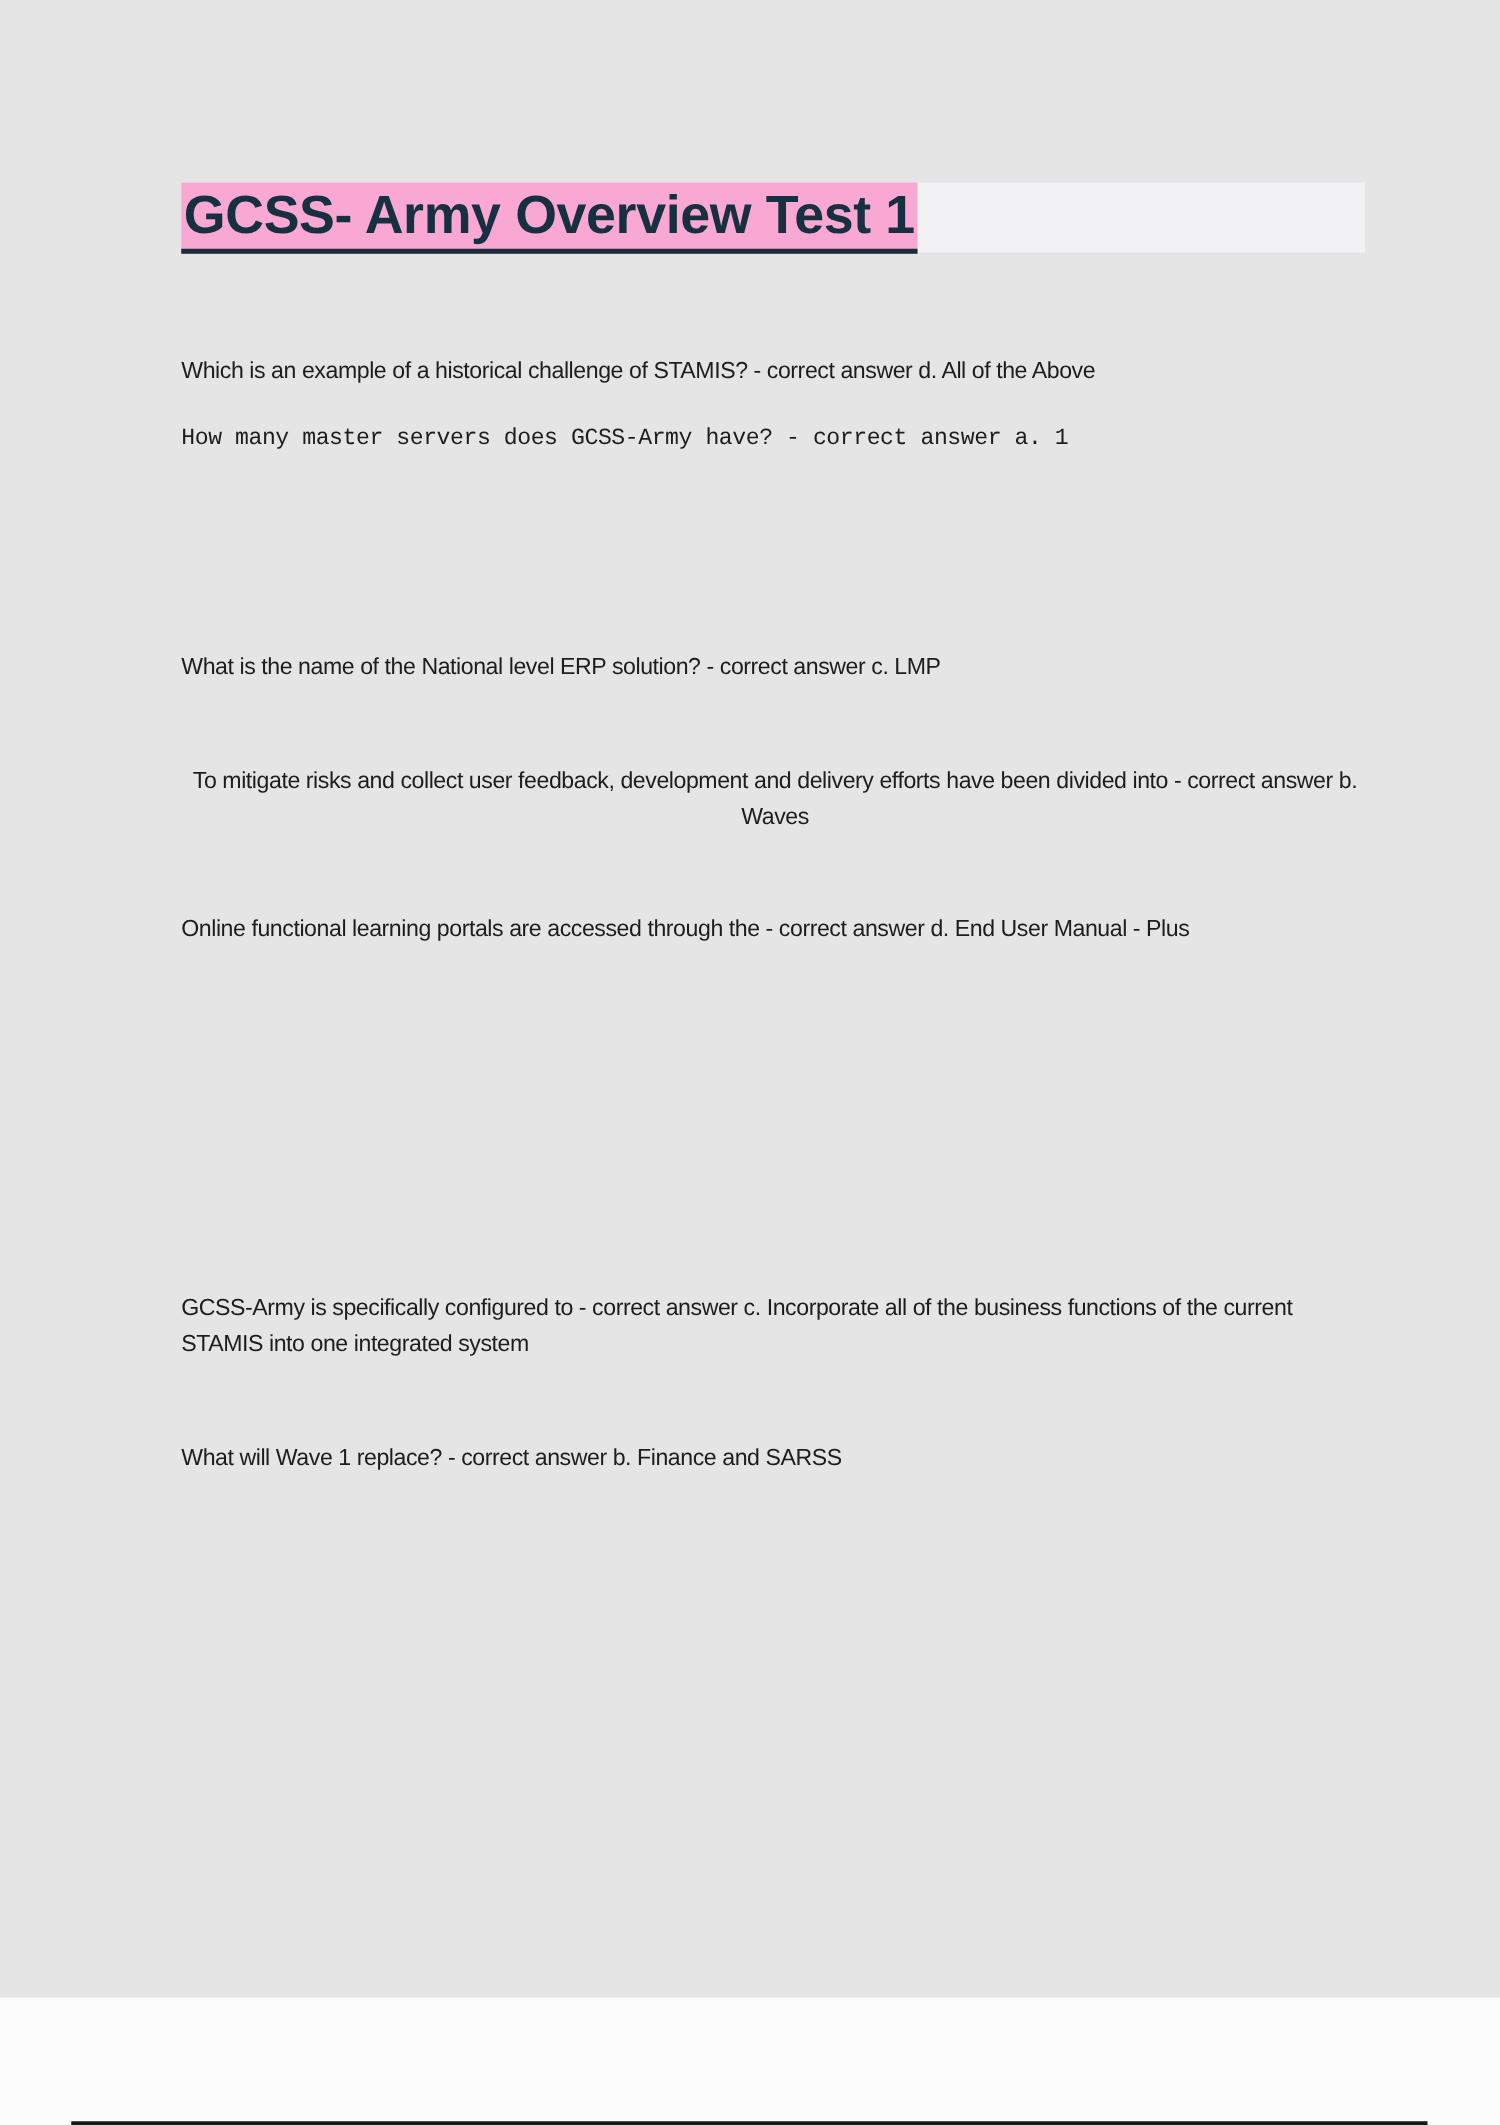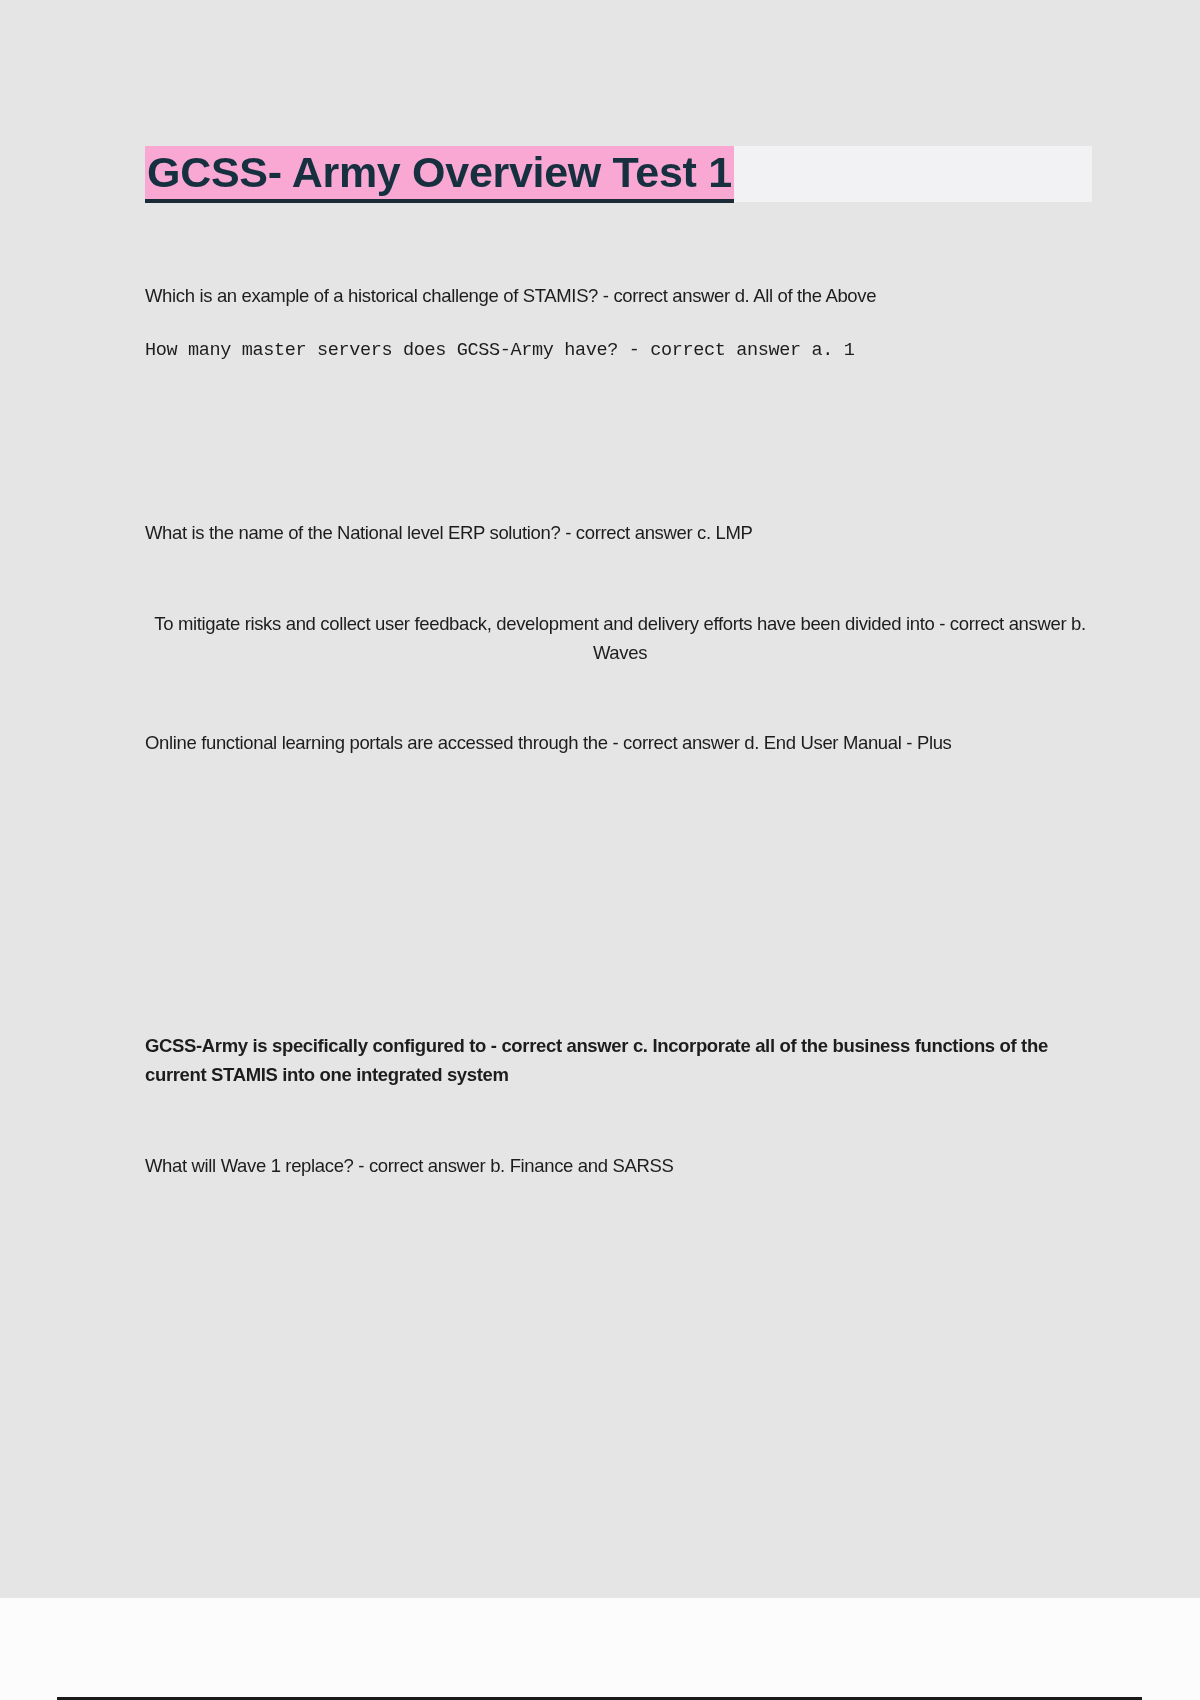--- a/index.html
+++ b/index.html
@@ -79,18 +79,18 @@
 
 <div class="page">
   <div class="title-strip"></div>
   <div class="title">GCSS- Army Overview Test 1</div>
 
   <p class="qa" style="top:245px;margin-top:36px;">Which is an example of a historical challenge of STAMIS? - correct answer d. All of the Above</p>
   <p class="qa" style="top:336px;font-family:Liberation Mono, monospace;">How many master servers does GCSS-Army have? - correct answer a. 1</p>
   <p class="qa" style="top:518px;">What is the name of the National level ERP solution? - correct answer c. LMP</p>
   <p class="qa" style="top:609px;text-align:center;">To mitigate risks and collect user feedback, development and delivery efforts have been divided into - correct answer b. Waves</p>
   <p class="qa" style="top:728px;">Online functional learning portals are accessed through the - correct answer d. End User Manual - Plus</p>
-  <p class="qa" style="top:1031px;font-weight:bold;">GCSS-Army is specifically configured to - correct answer c. Incorporate all of the business functions of the current STAMIS into one integrated system</p>
+  <p class="qa" style="top:1031px;">GCSS-Army is specifically configured to - correct answer c. Incorporate all of the business functions of the current STAMIS into one integrated system</p>
   <p class="qa" style="top:1151px;">What will Wave 1 replace? - correct answer b. Finance and SARSS</p>
 </div>
 
 <div class="footer"></div>
 <div class="footer-rule"></div>
 
 </body></html>

